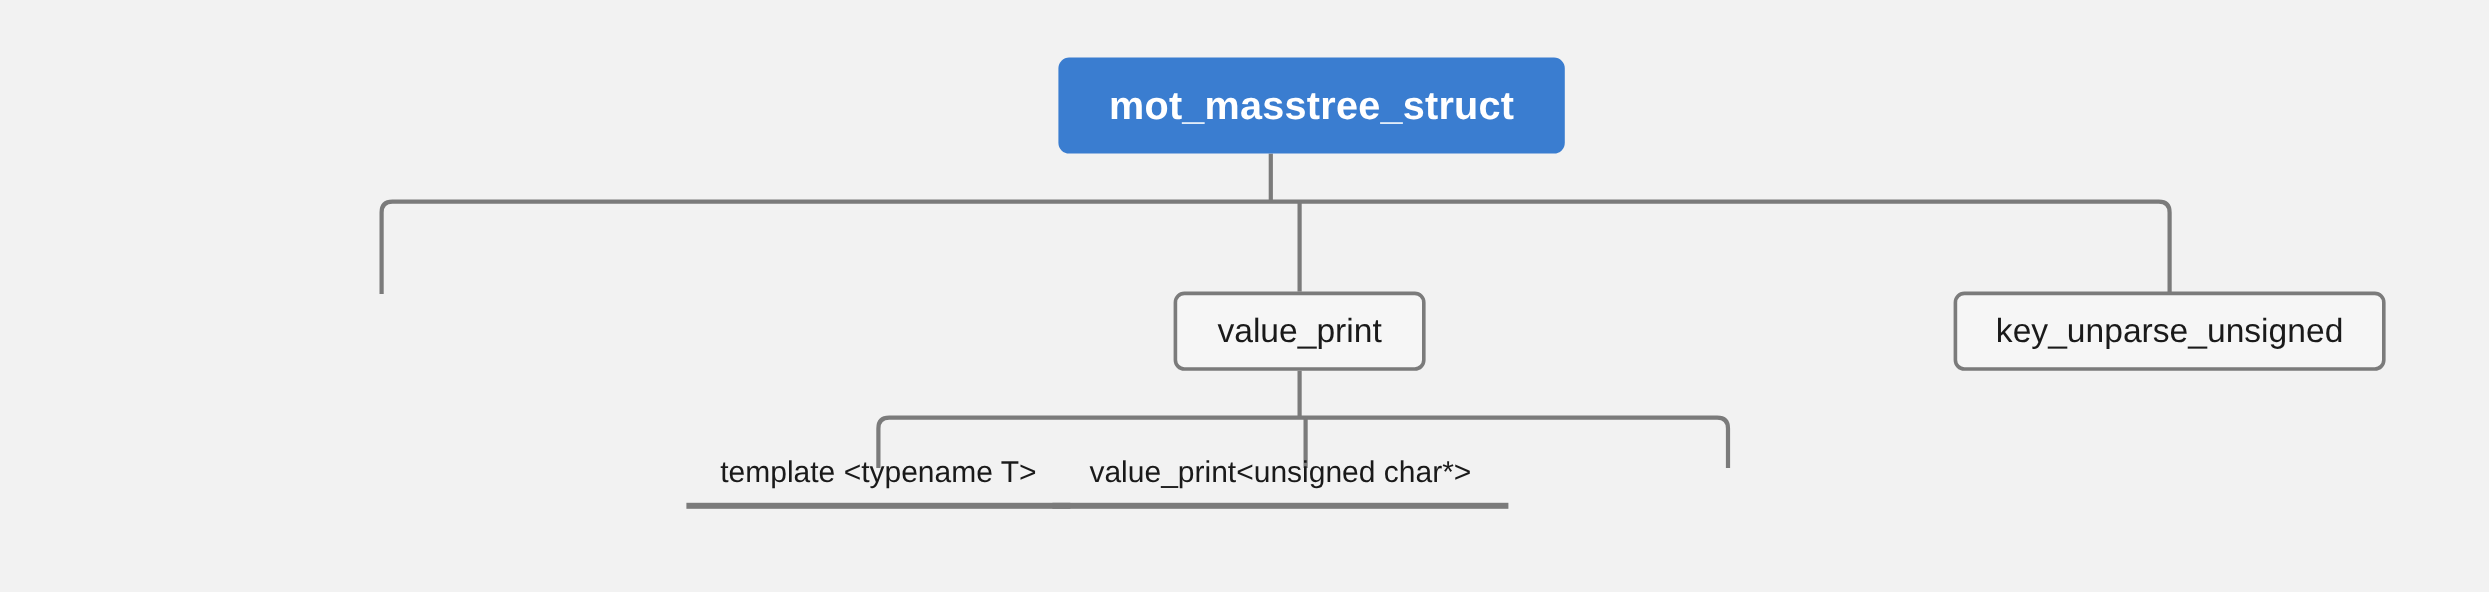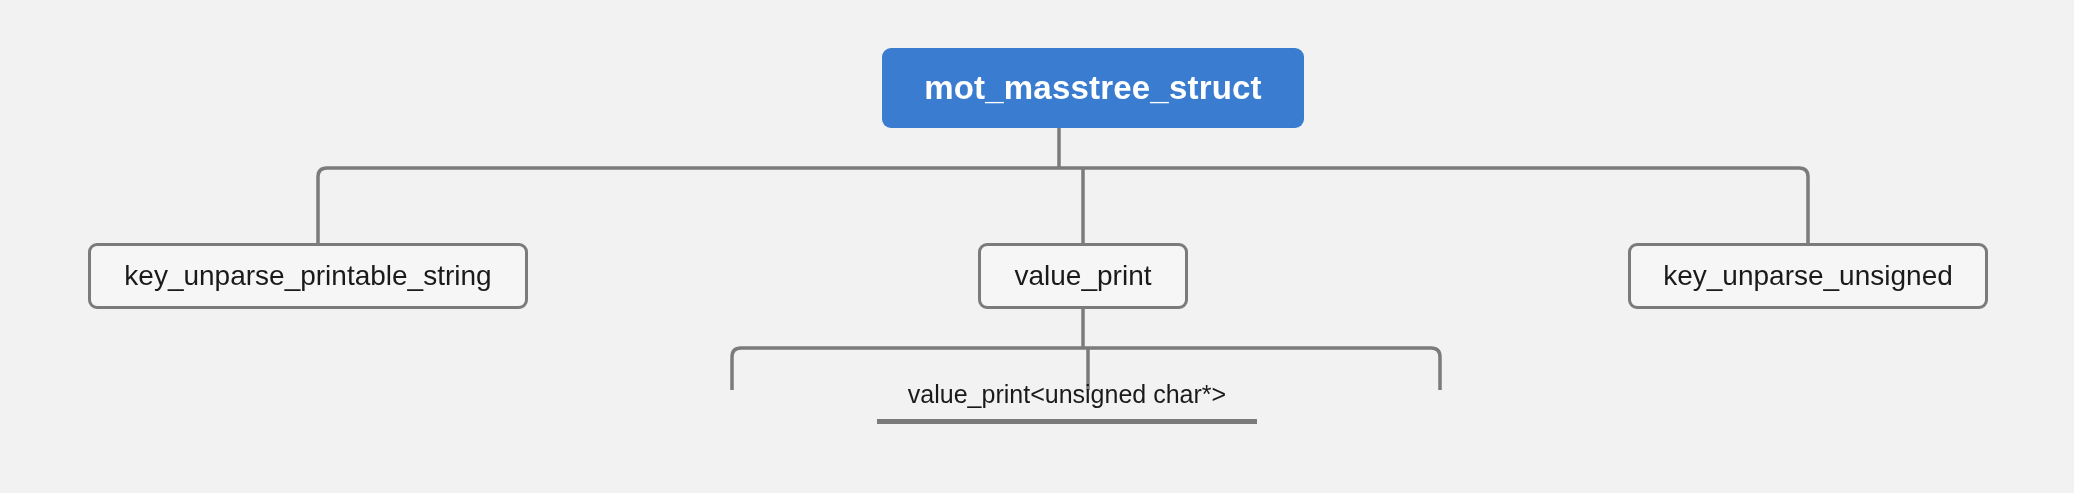--- a/index.html
+++ b/index.html
@@ -104,31 +104,31 @@
                L 1440 390"></path>
 
       <path d="M 1088 348 L 1088 390"></path>
     </g>
   </svg>
 
   <div class="node node-root">
     <span>mot_masstree_struct</span>
   </div>
 
-  <div class="node node-box node-left">
-    <span>key_unparse_printable_string</span>
-  </div>
 
   <div class="node node-box node-middle">
     <span>value_print</span>
   </div>
 
   <div class="node node-box node-right">
     <span>key_unparse_unsigned</span>
   </div>
 
+  <div class="leaf leaf-0">
+    <span>template &lt;typename T&gt;</span>
+  </div>
 
   <div class="leaf leaf-1">
     <span>value_print&lt;unsigned char*&gt;</span>
   </div>
 
 
 </div>
 
 </body></html>

